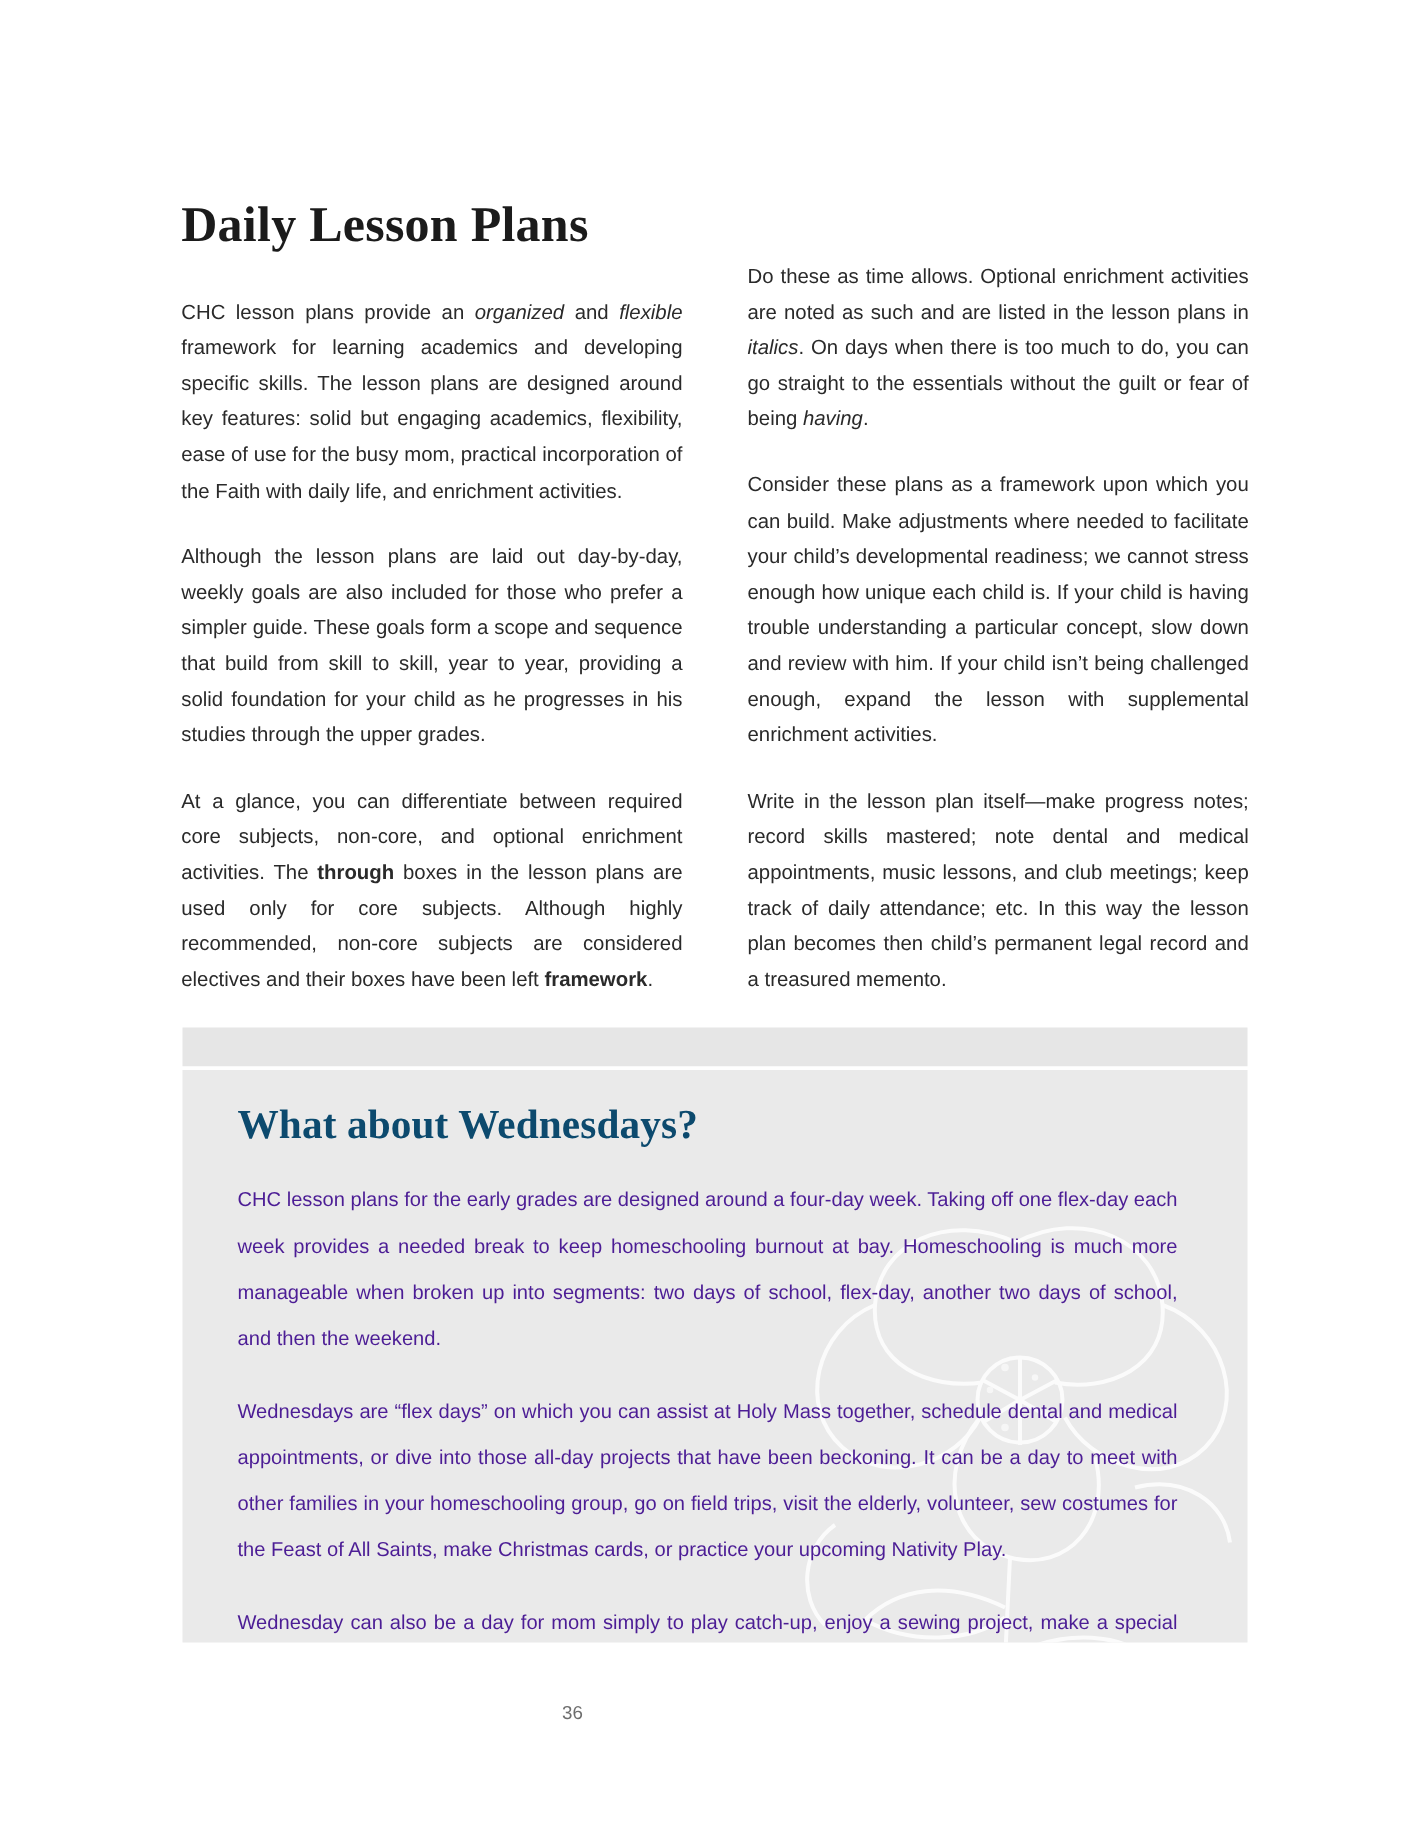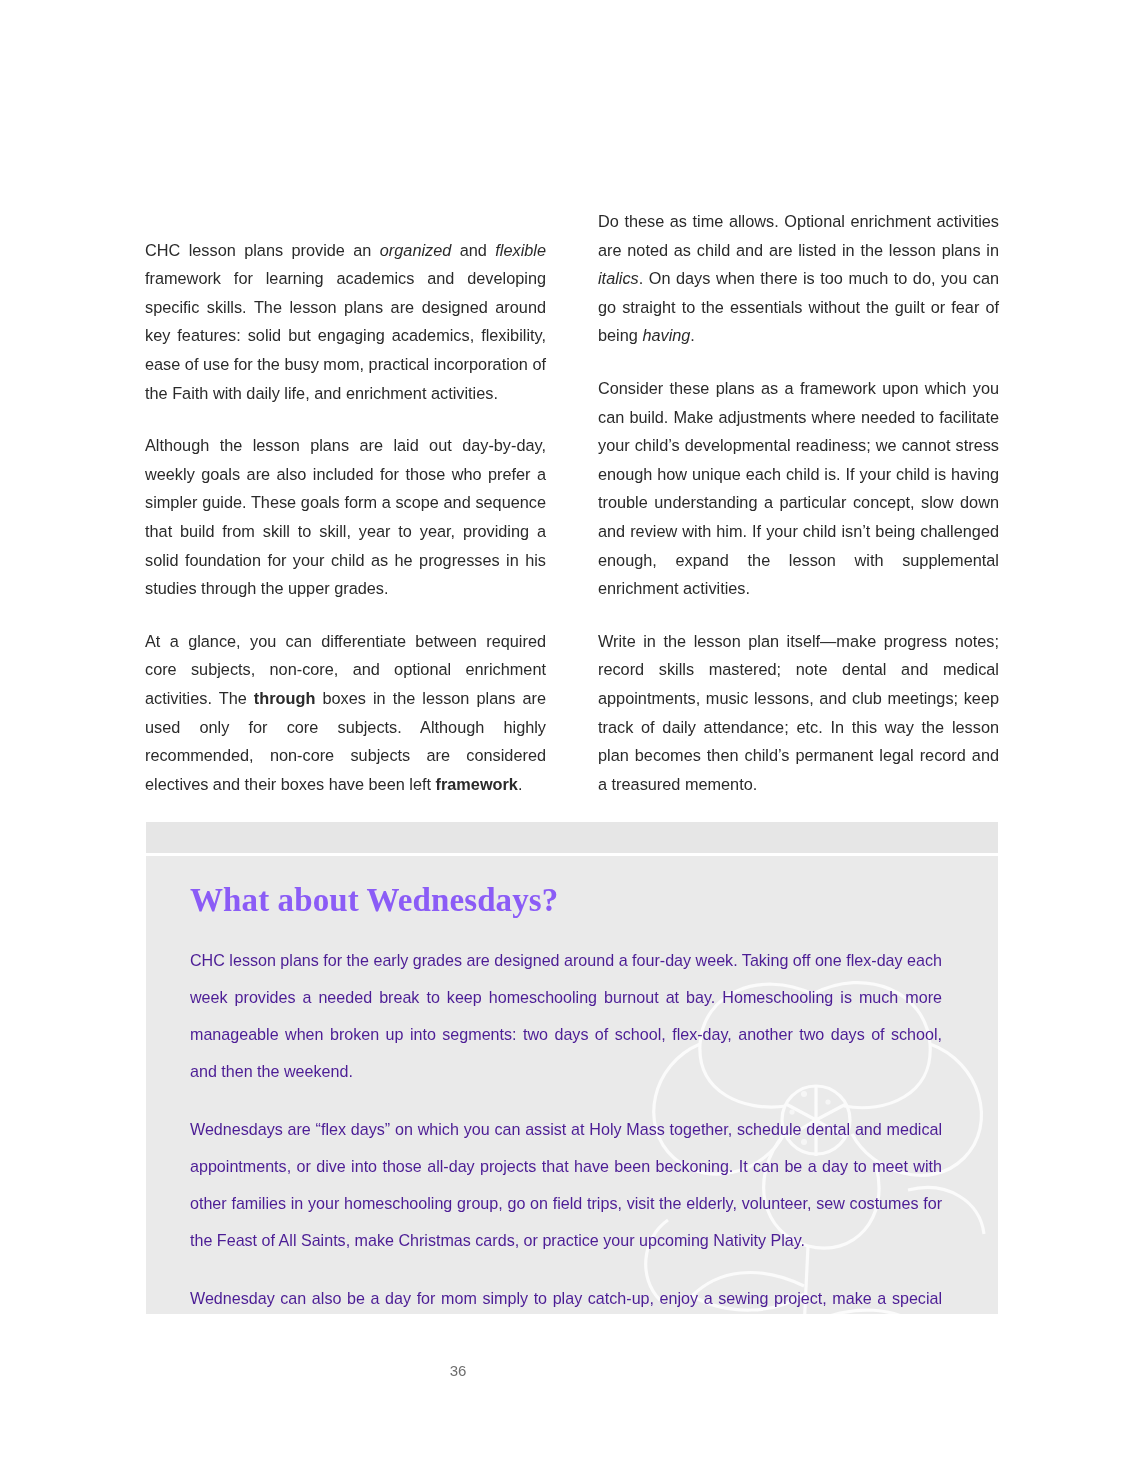--- a/index.html
+++ b/index.html
@@ -90,21 +90,21 @@
   }
   .callout-inner {
     position: relative;
     padding: 26px 56px 0 44px;
     z-index: 2;
   }
   .callout-title {
     font-family: "Liberation Serif", serif;
     font-size: 33px;
     font-weight: 700;
-    color: #8b5cf6;
+    color: #0c4a6e;
     margin: 0 0 22px 0;
     line-height: 1.15;
     letter-spacing: 0.1px;
   }
   .boxtext p {
     margin: 0 0 21px 0;
     font-size: 16.1px;
     line-height: 37px;
     text-align: justify;
     text-justify: inter-word;
@@ -122,35 +122,36 @@
     font-size: 15px;
     color: #6d6d6d;
     font-family: "Liberation Sans", sans-serif;
   }
 </style>
 </head>
 <body>
 
 <div class="page">
 
+  <h1 class="page-title">Daily Lesson Plans</h1>
 
   <div class="columns">
 
     <div class="col">
 
       <p><span>CHC lesson plans provide an </span><i>organized</i><span> and </span><i>flexible</i><span> framework for learning academics and developing specific skills. The lesson plans are designed around key features: solid but engaging academics, flexibility, ease of use for the busy mom, practical incorporation of the Faith with daily life, and enrichment activities.</span></p>
 
       <p>Although the lesson plans are laid out day-by-day, weekly goals are also included for those who prefer a simpler guide. These goals form a scope and sequence that build from skill to skill, year to year, providing a solid foundation for your child as he progresses in his studies through the upper grades.</p>
 
       <p><span>At a glance, you can differentiate between required core subjects, non-core, and optional enrichment activities. The </span><b>through</b><span> boxes in the lesson plans are used only for core subjects. Although highly recommended, non-core subjects are considered electives and their boxes have been left </span><b>framework</b><span>.</span></p>
     </div>
 
     <div class="col">
 
-      <p><span>Do these as time allows. Optional enrichment activities are noted as child and are listed in the lesson plans in </span><i>italics</i><span>. On days when there is too much to do, you can go straight to the essentials without the guilt or fear of being </span><i>having</i><span>.</span></p>
+      <p><span>Do these as time allows. Optional enrichment activities are noted as such and are listed in the lesson plans in </span><i>italics</i><span>. On days when there is too much to do, you can go straight to the essentials without the guilt or fear of being </span><i>having</i><span>.</span></p>
 
       <p>Consider these plans as a framework upon which you can build. Make adjustments where needed to facilitate your child’s developmental readiness; we cannot stress enough how unique each child is. If your child is having trouble understanding a particular concept, slow down and review with him. If your child isn’t being challenged enough, expand the lesson with supplemental enrichment activities.</p>
 
       <p>Write in the lesson plan itself—make progress notes; record skills mastered; note dental and medical appointments, music lessons, and club meetings; keep track of daily attendance; etc. In this way the lesson plan becomes then child’s permanent legal record and a treasured memento.</p>
     </div>
   </div>
 
   <div class="callout-band"></div>
 
   <div class="callout-box">

